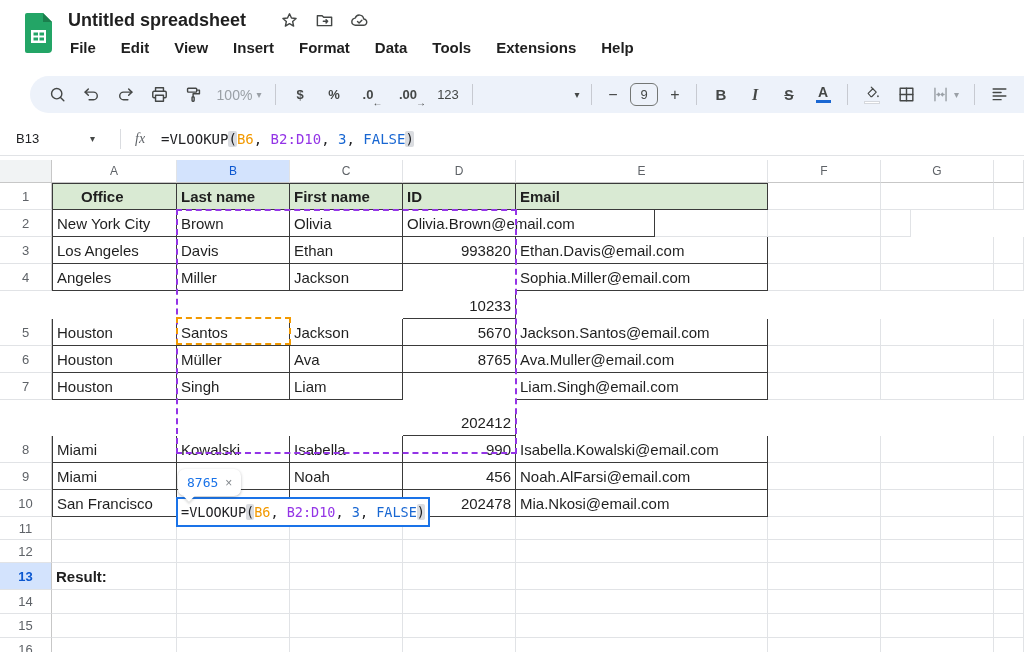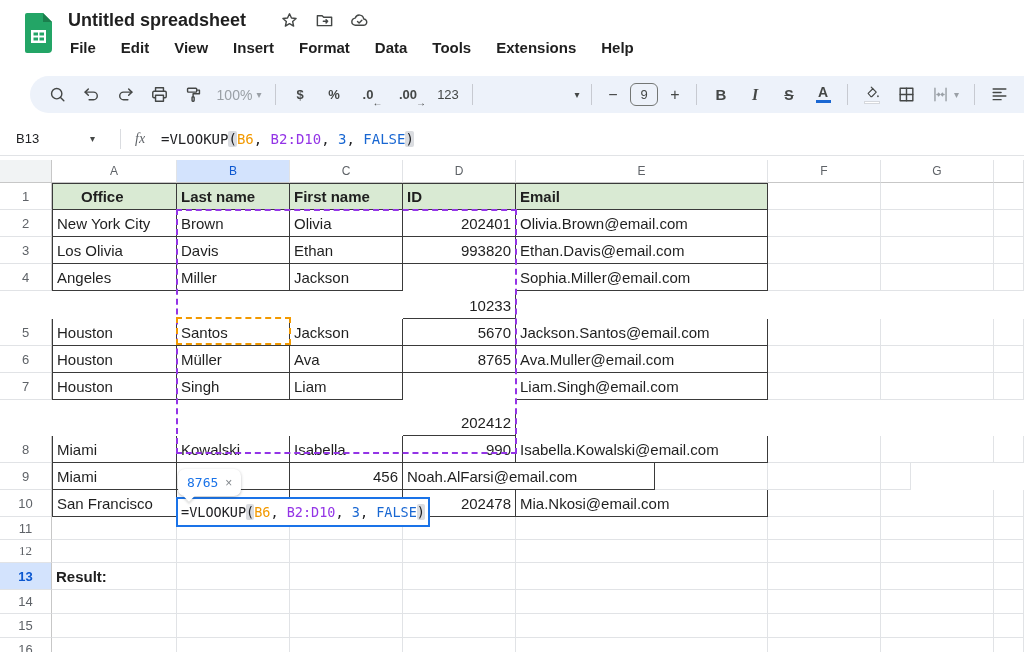--- a/index.html
+++ b/index.html
@@ -249,29 +249,28 @@
         <div class="gcell tc th" style="width: 252px; height: 27px;">Email</div>
         <div class="gcell" style="width: 113px; height: 27px;"></div>
         <div class="gcell" style="width: 113px; height: 27px;"></div>
         <div class="gcell" style="width: 30px; height: 27px;"></div>
       </div>
       <div class="g-row">
         <div class="gcell rowhead" style="width: 52px; height: 27px;">2</div>
         <div class="gcell tc first" style="width: 125px; height: 27px;">New York City</div>
         <div class="gcell tc" style="width: 113px; height: 27px;">Brown</div>
         <div class="gcell tc" style="width: 113px; height: 27px;">Olivia</div>
-        <div class="gcell tc num" style="width: 113px; height: 27px;">202401</div>
         <div class="gcell tc" style="width: 252px; height: 27px;">Olivia.Brown@email.com</div>
         <div class="gcell" style="width: 113px; height: 27px;"></div>
         <div class="gcell" style="width: 113px; height: 27px;"></div>
         <div class="gcell" style="width: 30px; height: 27px;"></div>
       </div>
       <div class="g-row">
         <div class="gcell rowhead" style="width: 52px; height: 27px;">3</div>
-        <div class="gcell tc first" style="width: 125px; height: 27px;">Los Olivia</div>
+        <div class="gcell tc first" style="width: 125px; height: 27px;">Los Angeles</div>
         <div class="gcell tc" style="width: 113px; height: 27px;">Davis</div>
         <div class="gcell tc" style="width: 113px; height: 27px;">Ethan</div>
         <div class="gcell tc num" style="width: 113px; height: 27px;">993820</div>
         <div class="gcell tc" style="width: 252px; height: 27px;">Ethan.Davis@email.com</div>
         <div class="gcell" style="width: 113px; height: 27px;"></div>
         <div class="gcell" style="width: 113px; height: 27px;"></div>
         <div class="gcell" style="width: 30px; height: 27px;"></div>
       </div>
       <div class="g-row">
         <div class="gcell rowhead" style="width: 52px; height: 27px;">4</div>
@@ -325,20 +324,21 @@
         <div class="gcell tc num" style="width: 113px; height: 27px;">990</div>
         <div class="gcell tc" style="width: 252px; height: 27px;">Isabella.Kowalski@email.com</div>
         <div class="gcell" style="width: 113px; height: 27px;"></div>
         <div class="gcell" style="width: 113px; height: 27px;"></div>
         <div class="gcell" style="width: 30px; height: 27px;"></div>
       </div>
       <div class="g-row">
         <div class="gcell rowhead" style="width: 52px; height: 27px;">9</div>
         <div class="gcell tc first" style="width: 125px; height: 27px;">Miami</div>
         <div class="gcell tc" style="width: 113px; height: 27px;">Al-Farsi</div>
+        <div class="gcell tc" style="width: 113px; height: 27px;">Noah</div>
         <div class="gcell tc num" style="width: 113px; height: 27px;">456</div>
         <div class="gcell tc" style="width: 252px; height: 27px;">Noah.AlFarsi@email.com</div>
         <div class="gcell" style="width: 113px; height: 27px;"></div>
         <div class="gcell" style="width: 113px; height: 27px;"></div>
         <div class="gcell" style="width: 30px; height: 27px;"></div>
       </div>
       <div class="g-row">
         <div class="gcell rowhead" style="width: 52px; height: 27px;">10</div>
         <div class="gcell tc first" style="width: 125px; height: 27px;">San Francisco</div>
         <div class="gcell tc" style="width: 113px; height: 27px;">Nkosi</div>
@@ -354,21 +354,21 @@
         <div class="gcell" style="width: 125px; height: 23px;"></div>
         <div class="gcell" style="width: 113px; height: 23px;"></div>
         <div class="gcell" style="width: 113px; height: 23px;"></div>
         <div class="gcell" style="width: 113px; height: 23px;"></div>
         <div class="gcell" style="width: 252px; height: 23px;"></div>
         <div class="gcell" style="width: 113px; height: 23px;"></div>
         <div class="gcell" style="width: 113px; height: 23px;"></div>
         <div class="gcell" style="width: 30px; height: 23px;"></div>
       </div>
       <div class="g-row">
-        <div class="gcell rowhead" style="width: 52px; height: 23px; font-family: Liberation Serif, serif;">12</div>
+        <div class="gcell rowhead" style="width: 52px; height: 23px;">12</div>
         <div class="gcell" style="width: 125px; height: 23px;"></div>
         <div class="gcell" style="width: 113px; height: 23px;"></div>
         <div class="gcell" style="width: 113px; height: 23px;"></div>
         <div class="gcell" style="width: 113px; height: 23px;"></div>
         <div class="gcell" style="width: 252px; height: 23px;"></div>
         <div class="gcell" style="width: 113px; height: 23px;"></div>
         <div class="gcell" style="width: 113px; height: 23px;"></div>
         <div class="gcell" style="width: 30px; height: 23px;"></div>
       </div>
       <div class="g-row">

